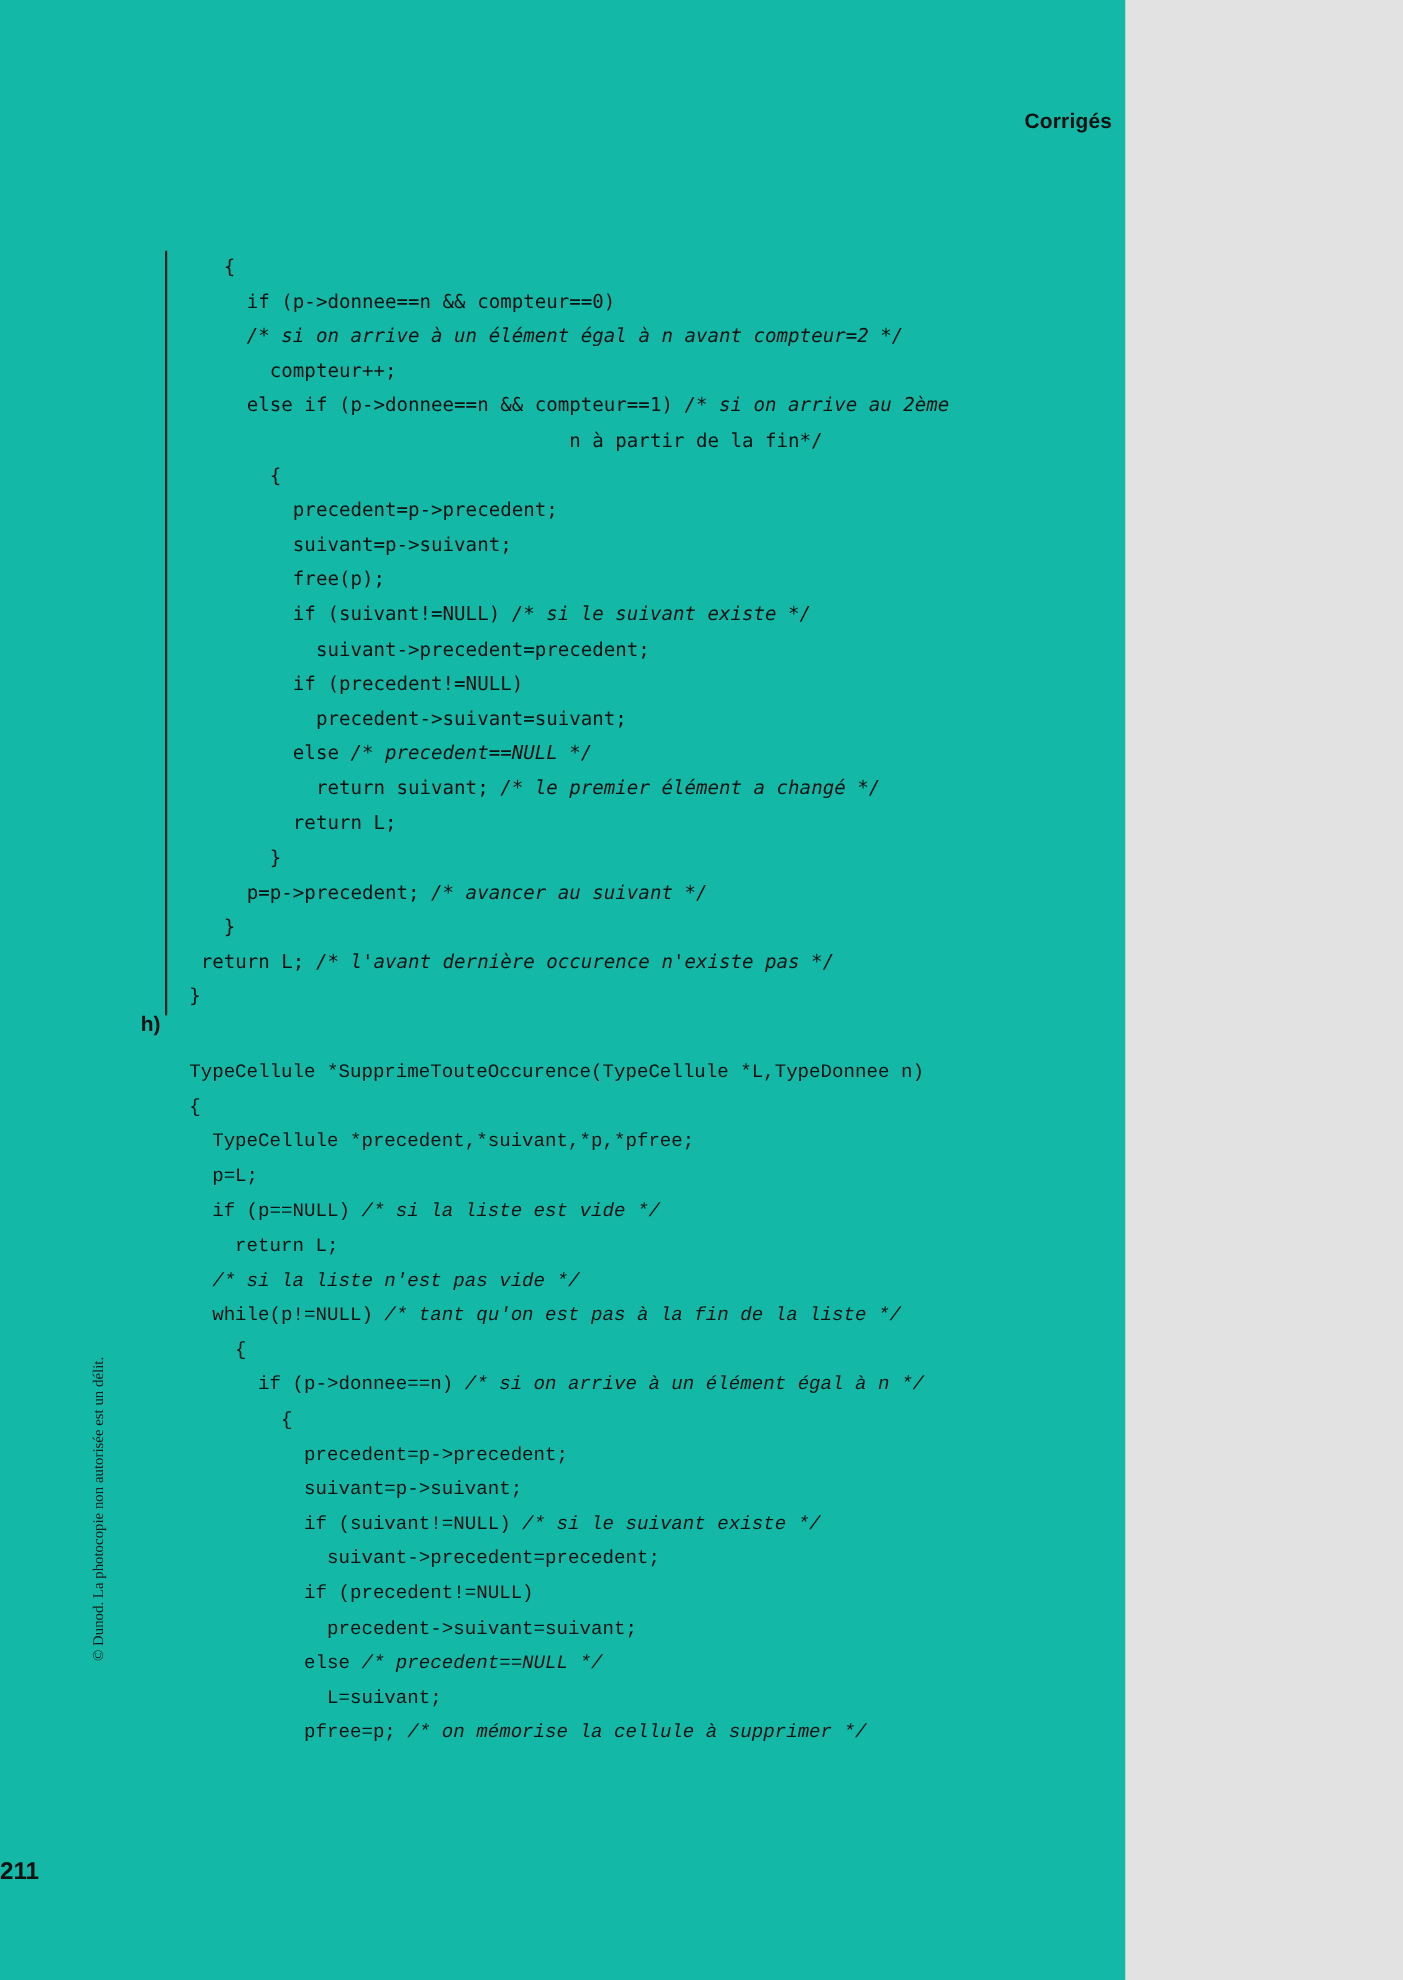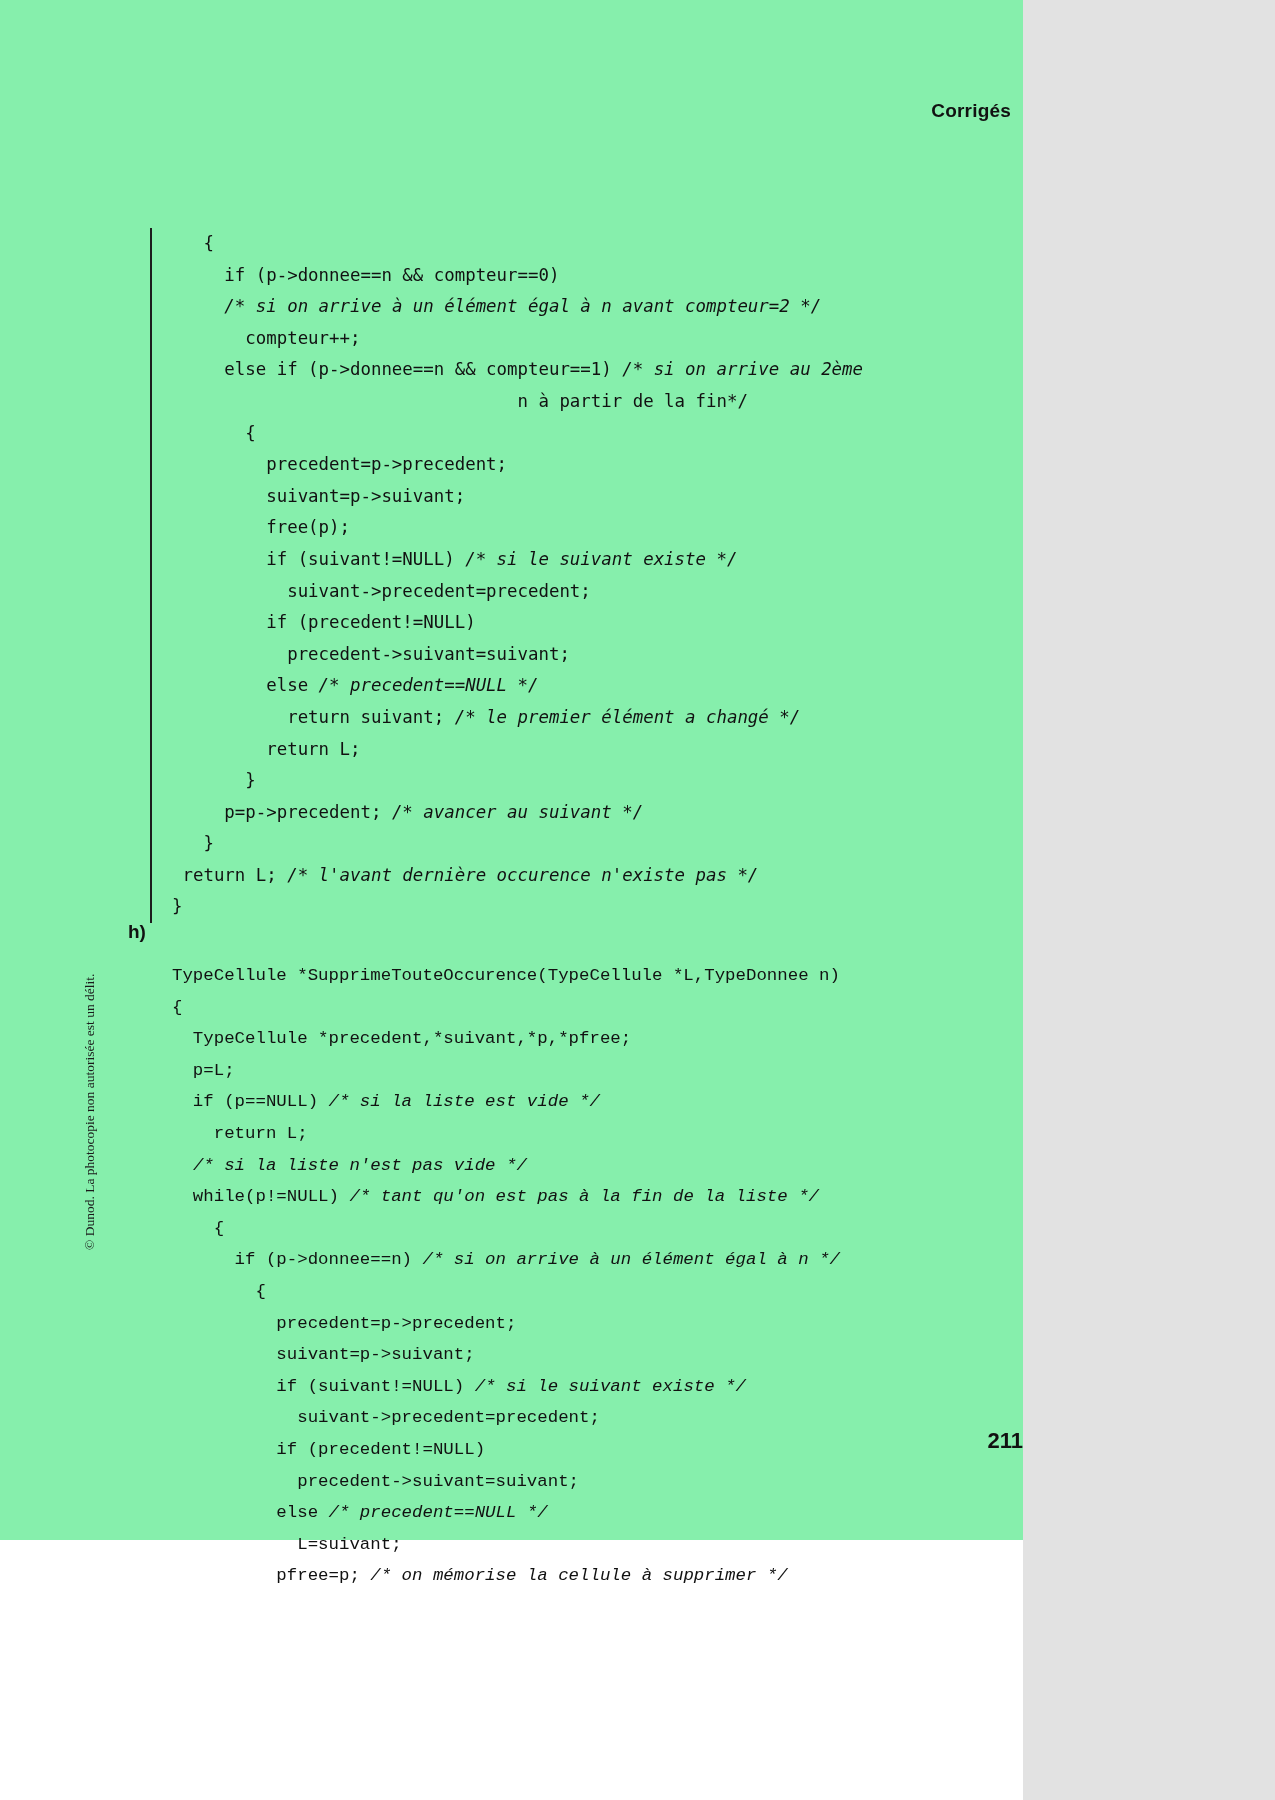--- a/index.html
+++ b/index.html
@@ -21,22 +21,22 @@
     right: 0;
     width: 252px;
     height: 1800px;
     background: #e2e2e2;
   }
   .page {
     position: absolute;
     top: 0;
     left: 0;
     width: 1023px;
-    height: 1540px;
-    background: #86efac;
+    height: 1800px;
+    background: #14b8a6;
   }
   .header {
     position: absolute;
     top: 100px;
     right: 0px;
     width: 1023px;
     text-align: right;
     padding-right: 12px;
     box-sizing: border-box;
     font-family: "Liberation Sans", sans-serif;
@@ -44,21 +44,21 @@
     font-size: 19px;
     color: #111111;
     letter-spacing: 0.2px;
   }
   .page-number {
     position: absolute;
     bottom: 86px;
     left: 0;
     width: 1023px;
     box-sizing: border-box;
-    text-align: right;
+    text-align: left;
     font-family: "Liberation Sans", sans-serif;
     font-weight: bold;
     font-size: 22px;
     color: #111111;
   }
   
   .copyright {
     position: absolute;
     left: 98px;
     bottom: 290px;

